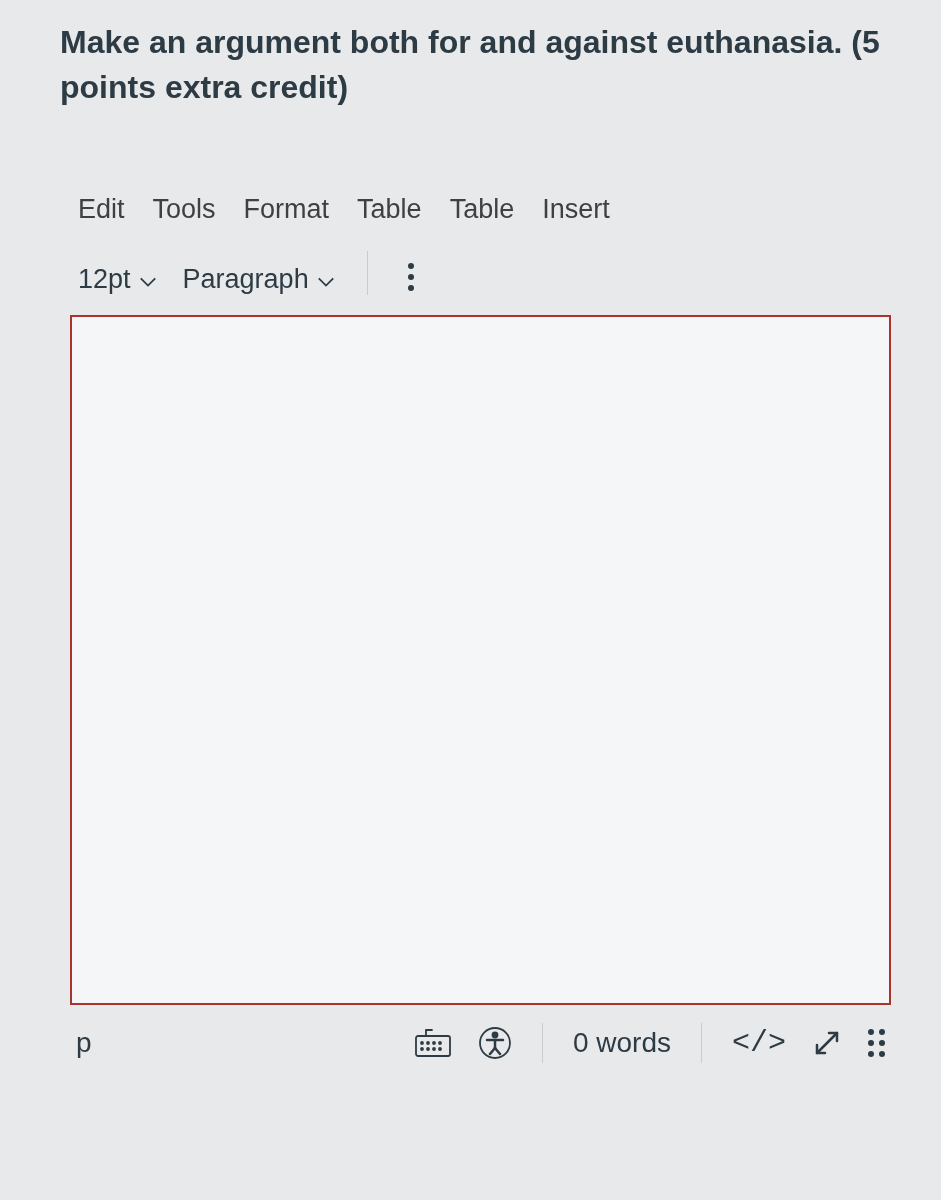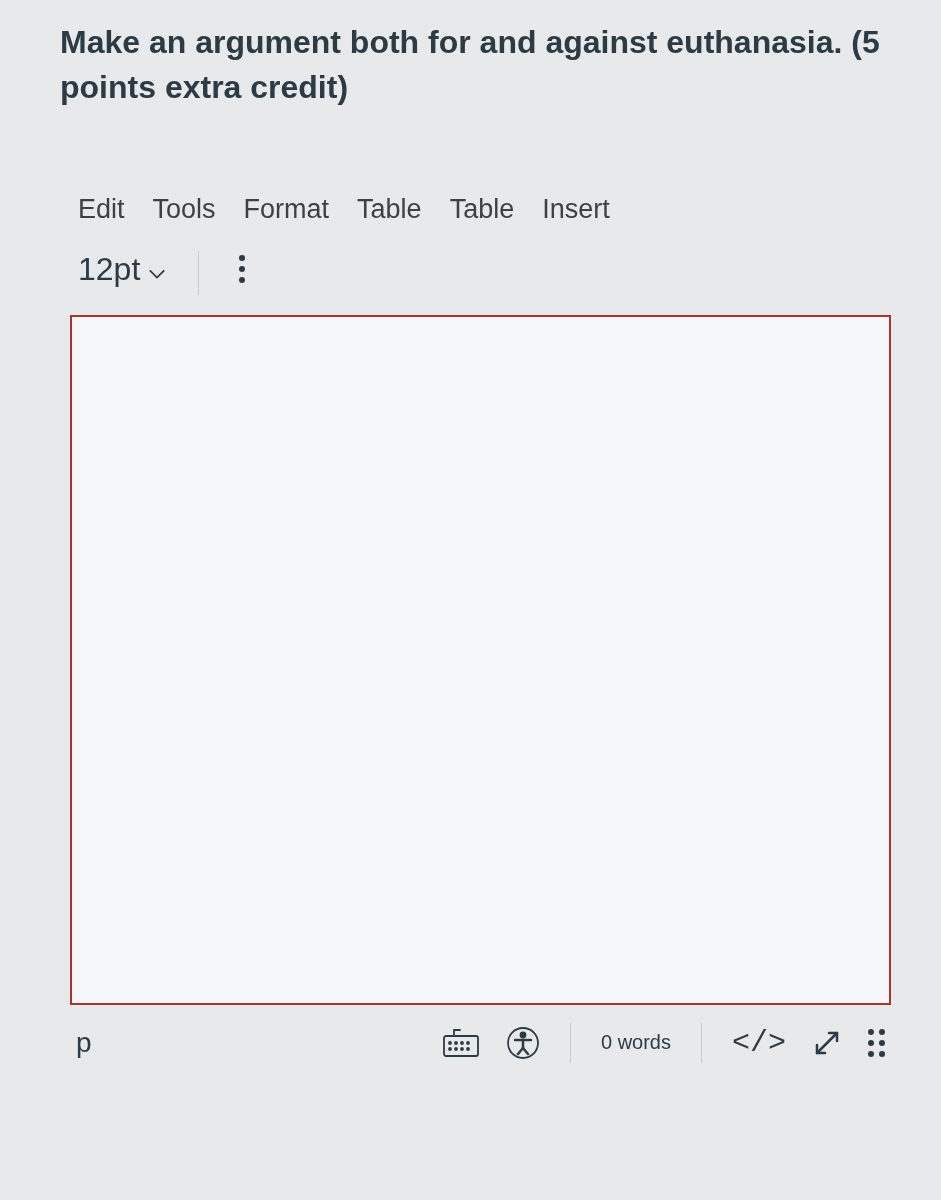--- a/index.html
+++ b/index.html
@@ -33,24 +33,24 @@
       gap: 28px;
       font-size: 27px;
       color: #404040;
       padding: 10px 8px 22px 8px;
     }
     .menubar .menu-item {
       cursor: pointer;
     }
     .toolbar {
       display: flex;
-      align-items: flex-start;
+      align-items: flex-end;
       gap: 26px;
       padding: 4px 8px 20px 8px;
-      font-size: 32px;
+      font-size: 27px;
       color: #2d3b45;
     }
     .dropdown {
       display: inline-flex;
       align-items: center;
       gap: 8px;
       cursor: pointer;
     }
     .chevron {
       display: inline-block;
@@ -117,21 +117,21 @@
       fill: none;
       stroke-width: 1.8;
     }
     .vdivider {
       width: 1px;
       height: 40px;
       background: #c7cdd1;
       margin: 0 4px;
     }
     .word-count {
-      font-size: 20px;
+      font-size: 28px;
       text-align: right;
     }
     .code-toggle {
       font-family: "Courier New", monospace;
       font-size: 30px;
       cursor: pointer;
     }
     .drag-handle {
       display: grid;
       grid-template-columns: repeat(2, 6px);
@@ -159,20 +159,28 @@
       <div class="menu-item">Tools</div>
       <div class="menu-item">Format</div>
       <div class="menu-item">Table</div>
       <div class="menu-item">Table</div>
       <div class="menu-item">Insert</div>
     </div>
 
     <div class="toolbar">
       <div class="dropdown">
         <span>12pt</span>
+        <span class="chevron">
+          <svg viewBox="0 0 20 12">
+              <polyline points="2,2 10,10 18,2"></polyline>
+            </svg>
+        </span>
+      </div>
+      <div class="dropdown">
+        <span>Paragraph</span>
         <span class="chevron">
           <svg viewBox="0 0 20 12">
               <polyline points="2,2 10,10 18,2"></polyline>
             </svg>
         </span>
       </div>
       <div class="divider"></div>
       <div class="more-vert">
         <span></span>
           <span></span>

